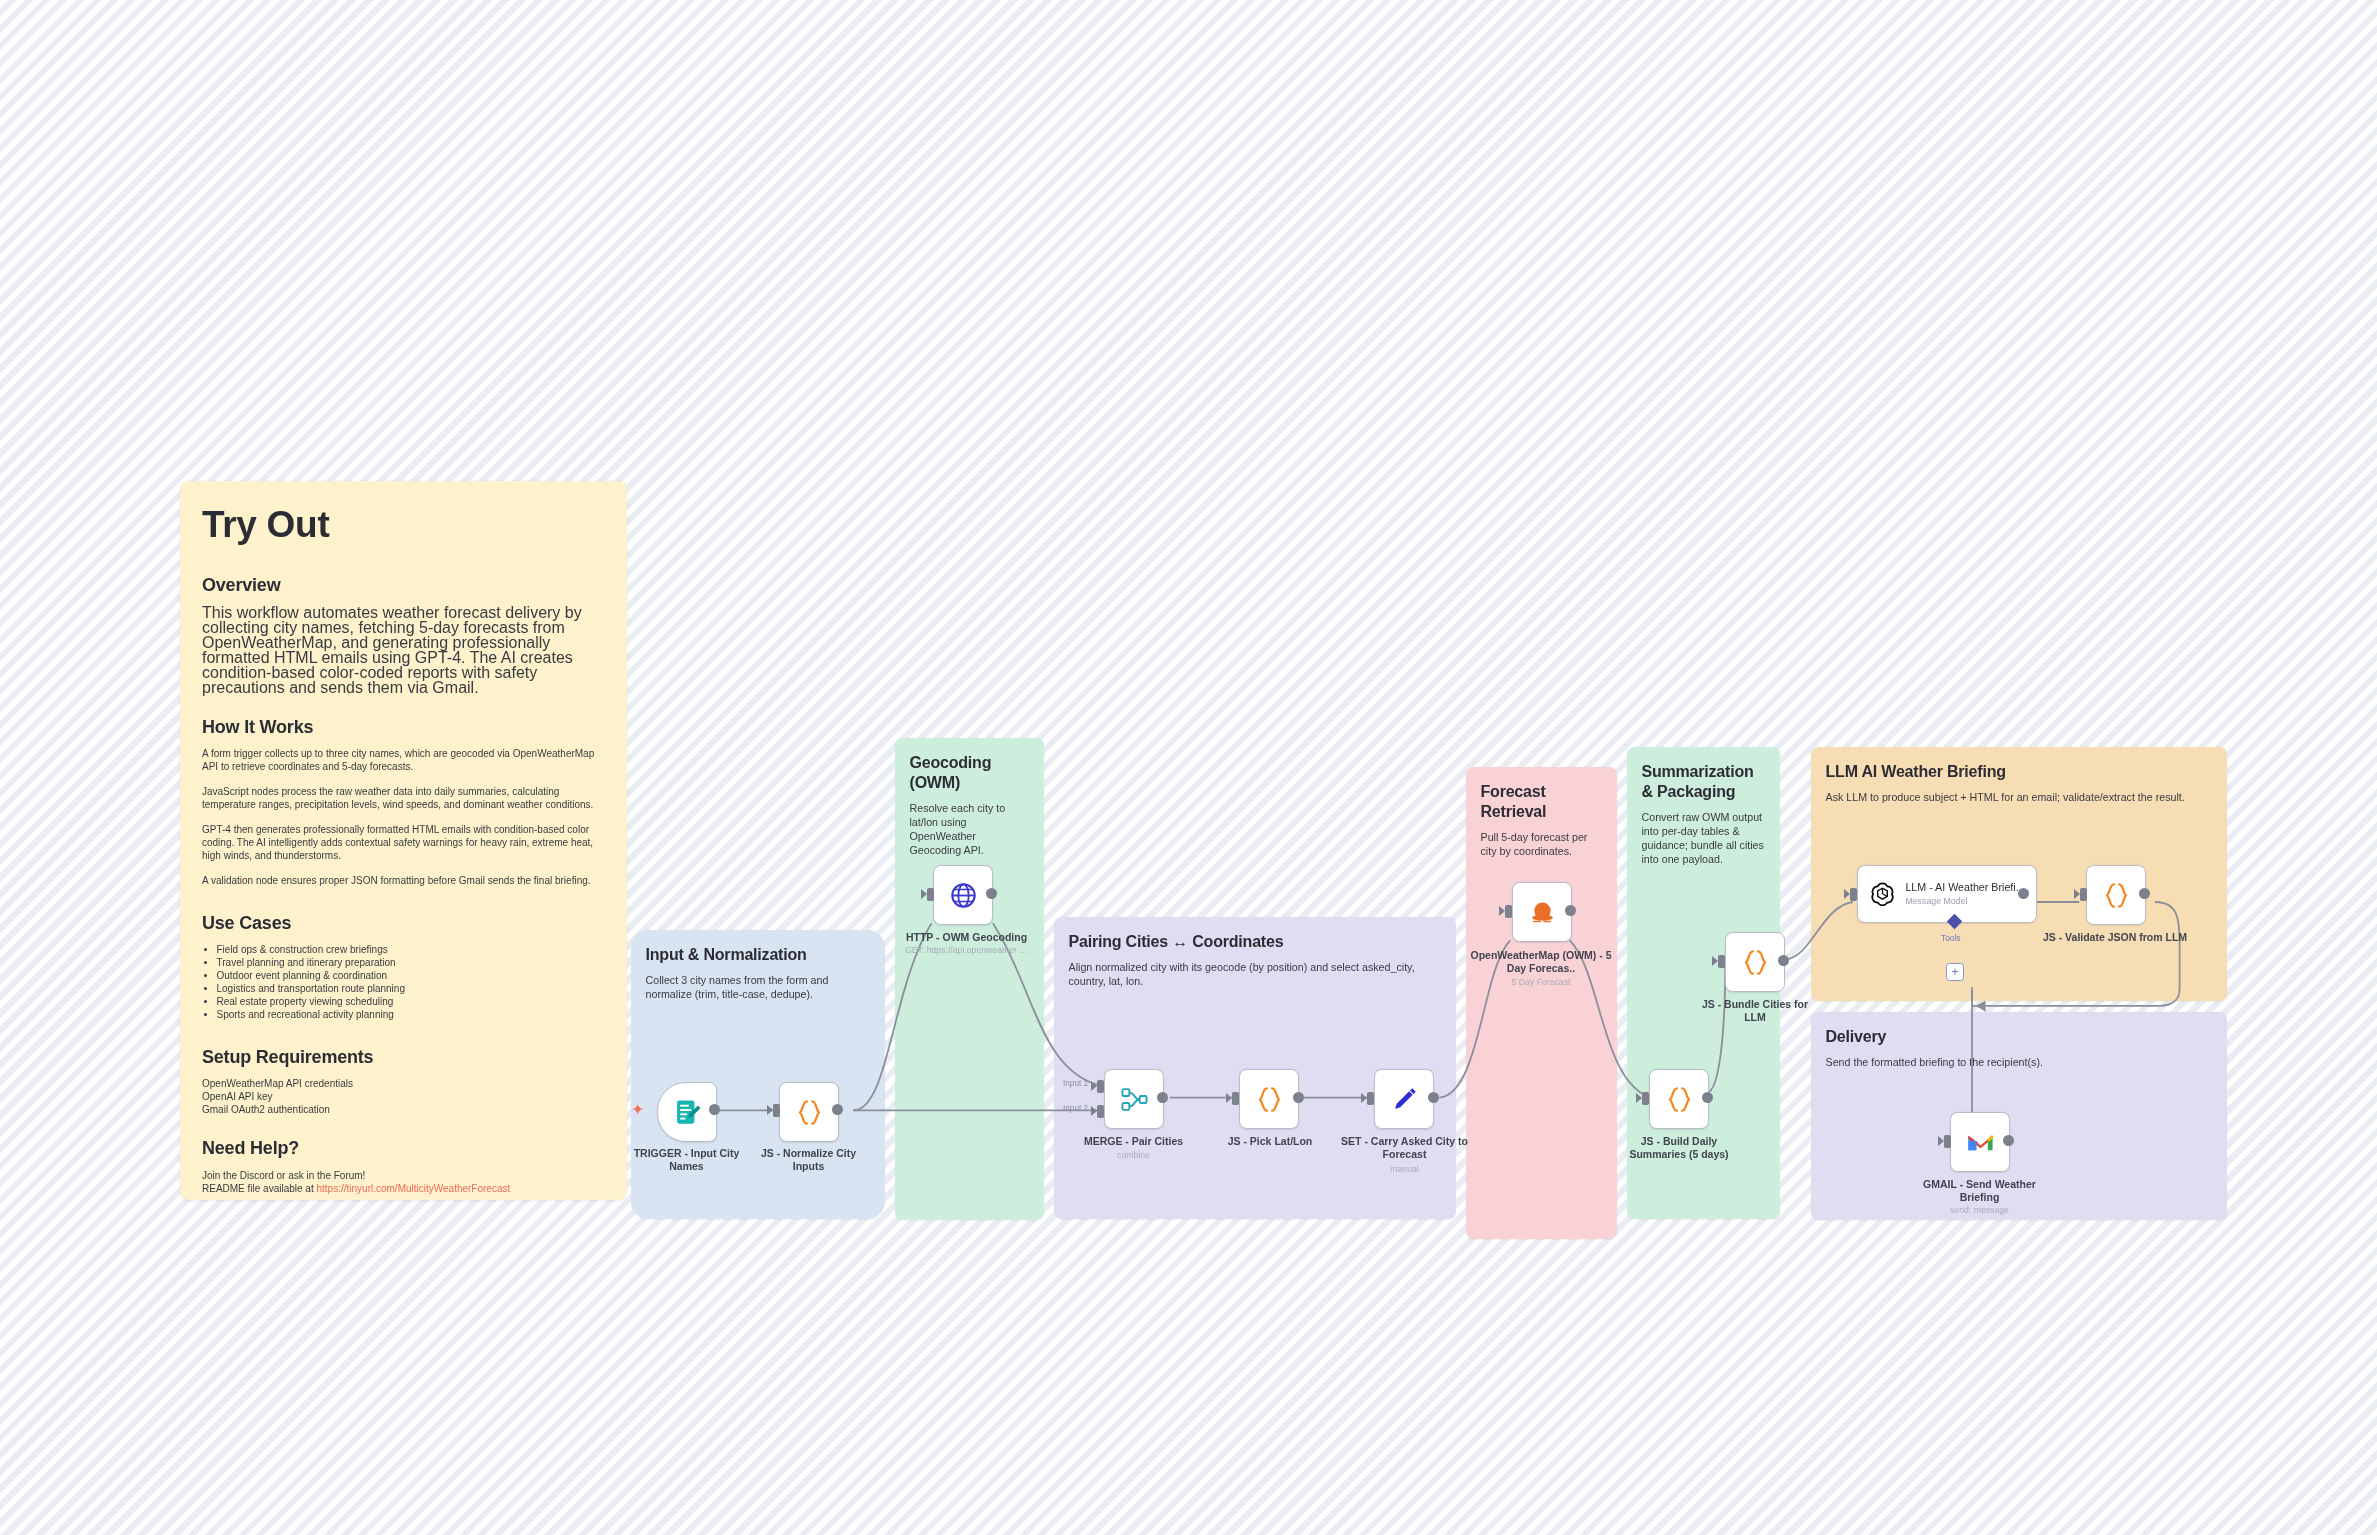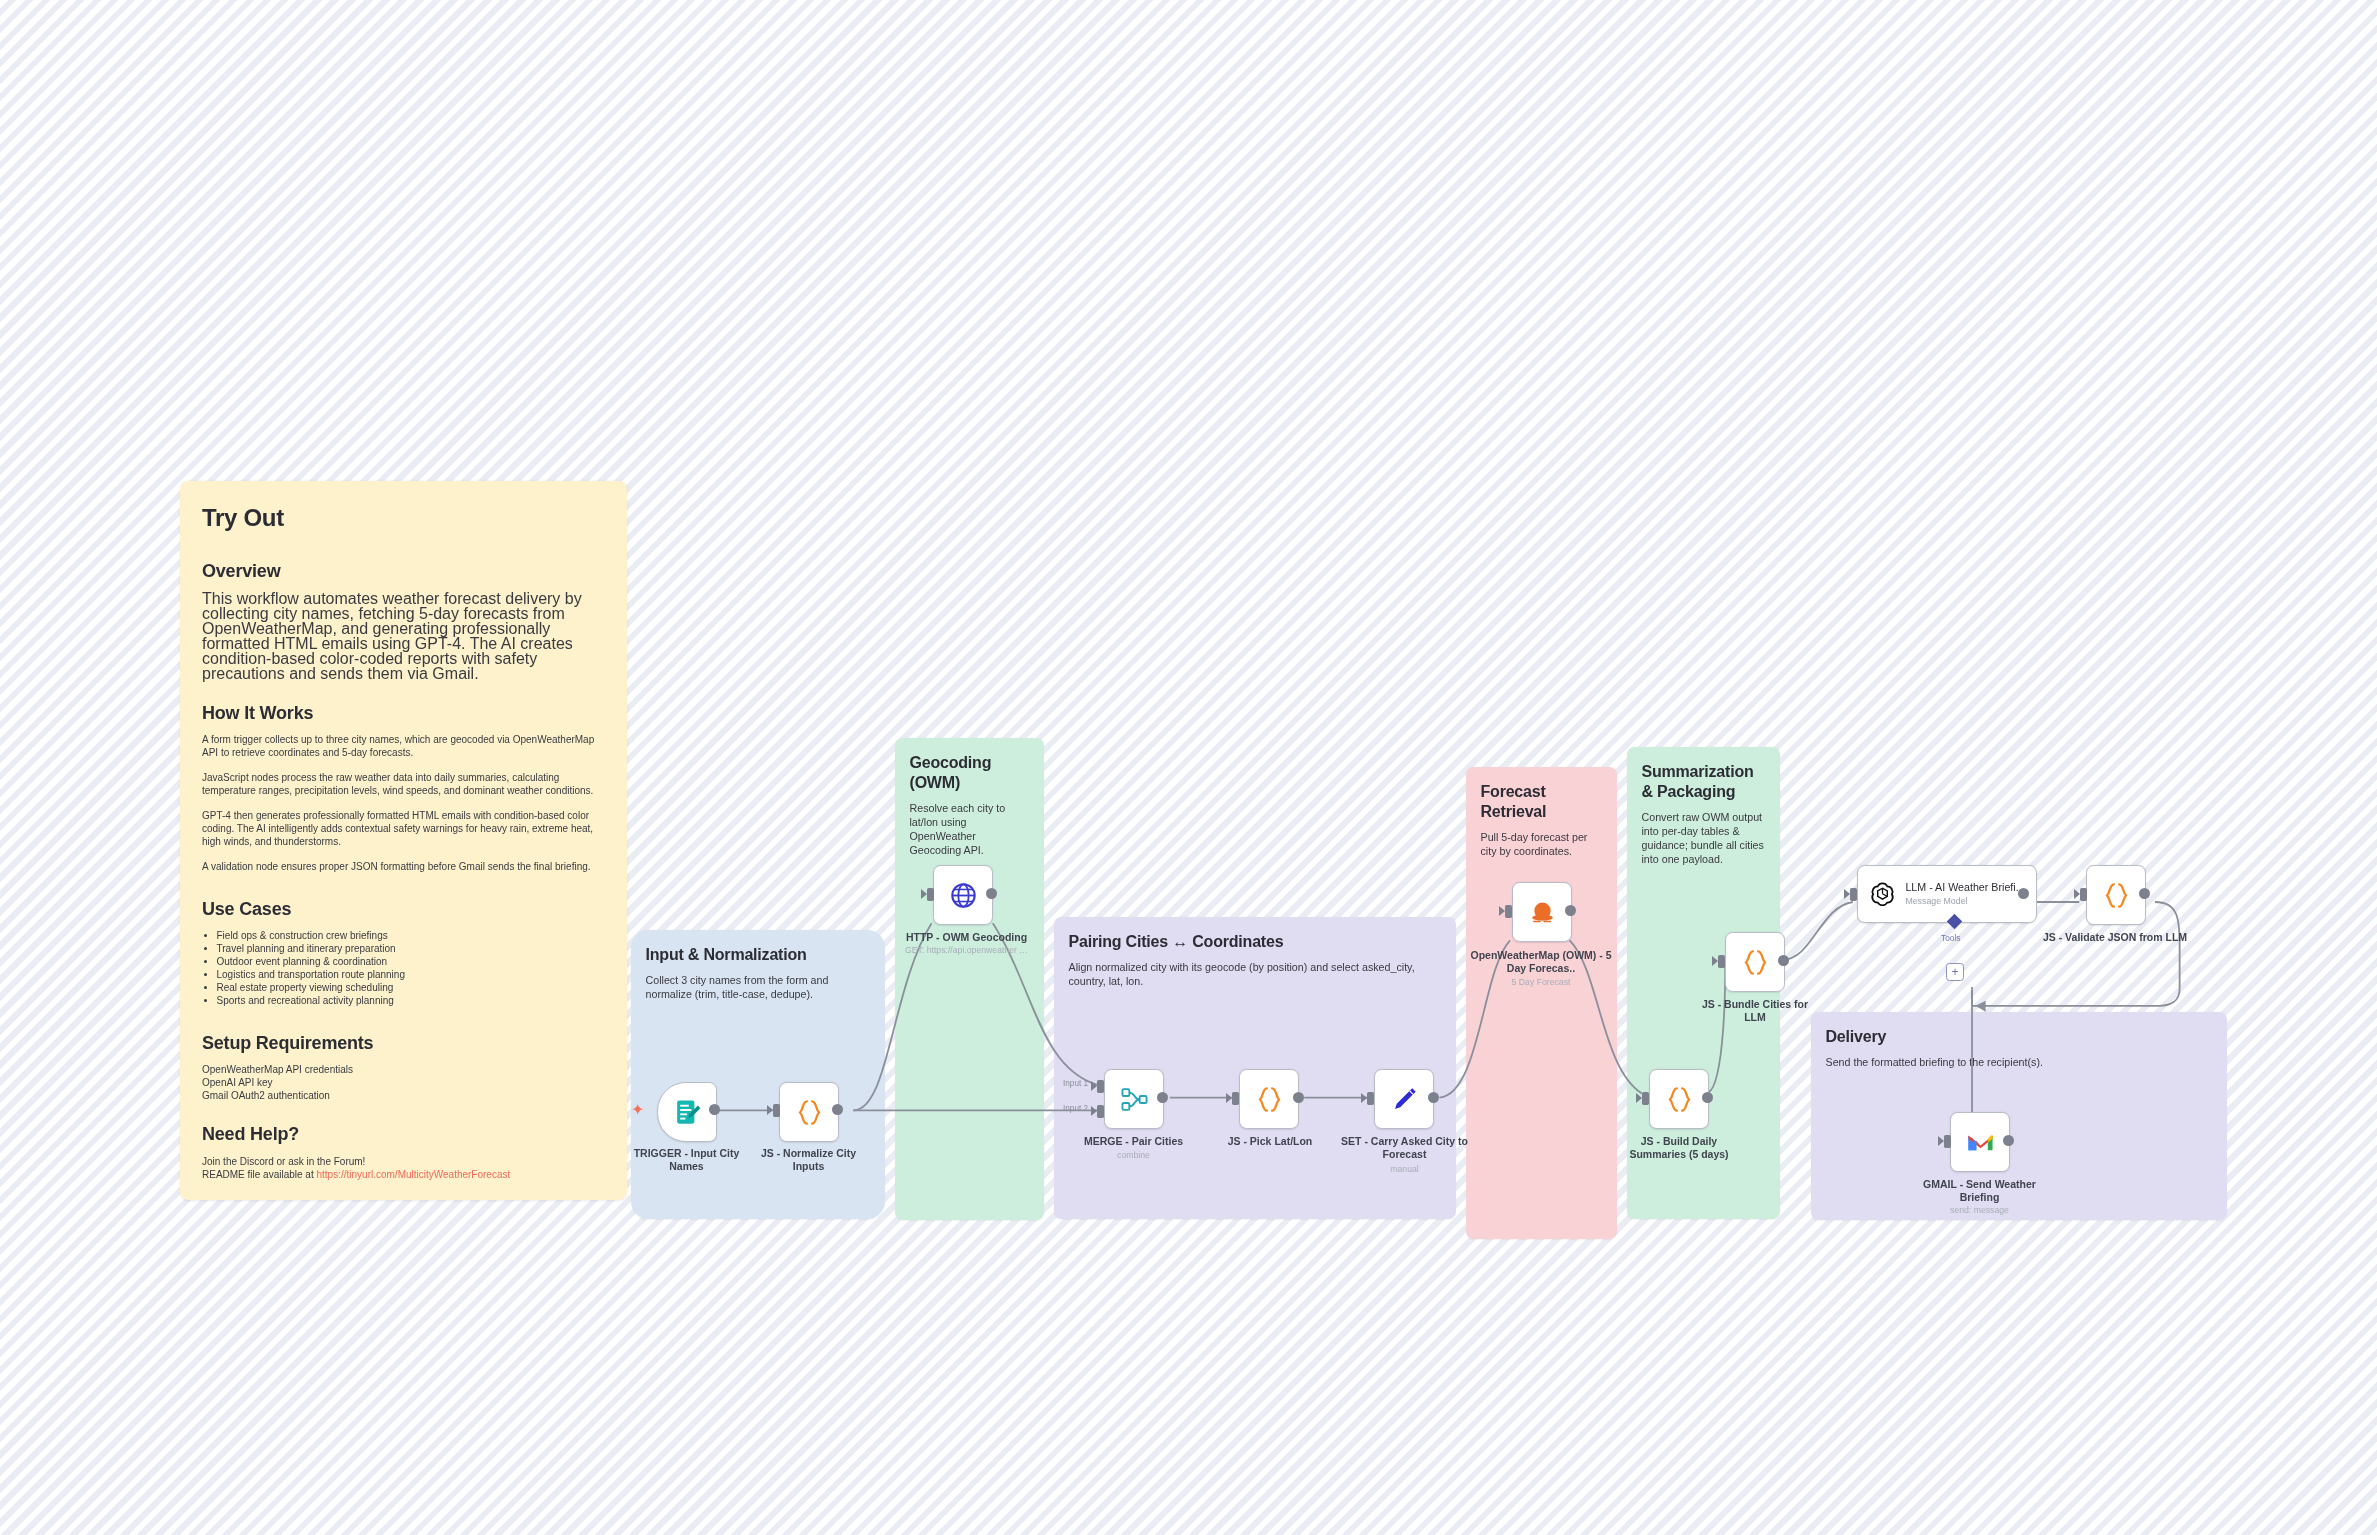--- a/index.html
+++ b/index.html
@@ -27,21 +27,21 @@
     width: 447px; height: 719px;
     background: #fdf2cc;
     border-radius: 8.5px;
     box-sizing: border-box;
     padding: 23px 22px 17px 22px;
     box-shadow: 0 0.9px 2.6px rgba(0,0,0,0.08);
     color: #3a3a40;
     overflow: hidden;
   }
   #sticky-tryout .st-h1 {
-    font-size: 24px; font-weight: bold; letter-spacing: -0.3px;
+    font-size: 37px; font-weight: bold; letter-spacing: -0.3px;
     color: #2c2c34; margin: 0 0 29px 0;
   }
   #sticky-tryout .st-h2 {
     font-size: 18px; font-weight: bold; letter-spacing: -0.2px;
     color: #2c2c34; margin: 0 0 9.4px 0;
   }
   #sticky-tryout p.st-p {
     font-size: 16px; line-height: 15px; margin: 0 0 8px 0; color: #3a3a40;
   }
   #sticky-tryout p.st-p.small {
@@ -186,20 +186,24 @@
   <div class="panel" id="panel-forecast" style="left:1466px; top:747px; width:151px; height:472px; background:#f9d2d6;margin-top:20px;">
     <div class="p-title">Forecast Retrieval</div>
     <div class="p-desc">Pull 5-day forecast per city by coordinates.</div>
   </div>
 
   <div class="panel" id="panel-summary" style="left:1627px; top:747px; width:153px; height:472px; background:#cdeedd;">
     <div class="p-title">Summarization &amp; Packaging</div>
     <div class="p-desc">Convert raw OWM output into per-day tables &amp; guidance; bundle all cities into one payload.</div>
   </div>
 
+  <div class="panel" id="panel-llm" style="left:1811px; top:747px; width:416px; height:254px; background:#f7ddb4;">
+    <div class="p-title">LLM AI Weather Briefing</div>
+    <div class="p-desc">Ask LLM to produce subject + HTML for an email; validate/extract the result.</div>
+  </div>
 
   <div class="panel" id="panel-delivery" style="left:1811px; top:1012px; width:416px; height:208px; background:#e0dcf2;">
     <div class="p-title">Delivery</div>
     <div class="p-desc">Send the formatted briefing to the recipient(s).</div>
   </div>
 
   <svg id="edges" viewBox="0 0 2794 1805">
     <g fill="none" stroke="#8a8f9b" stroke-width="2.1">
 
       <path d="M 840,1305 L 914,1305"></path>

